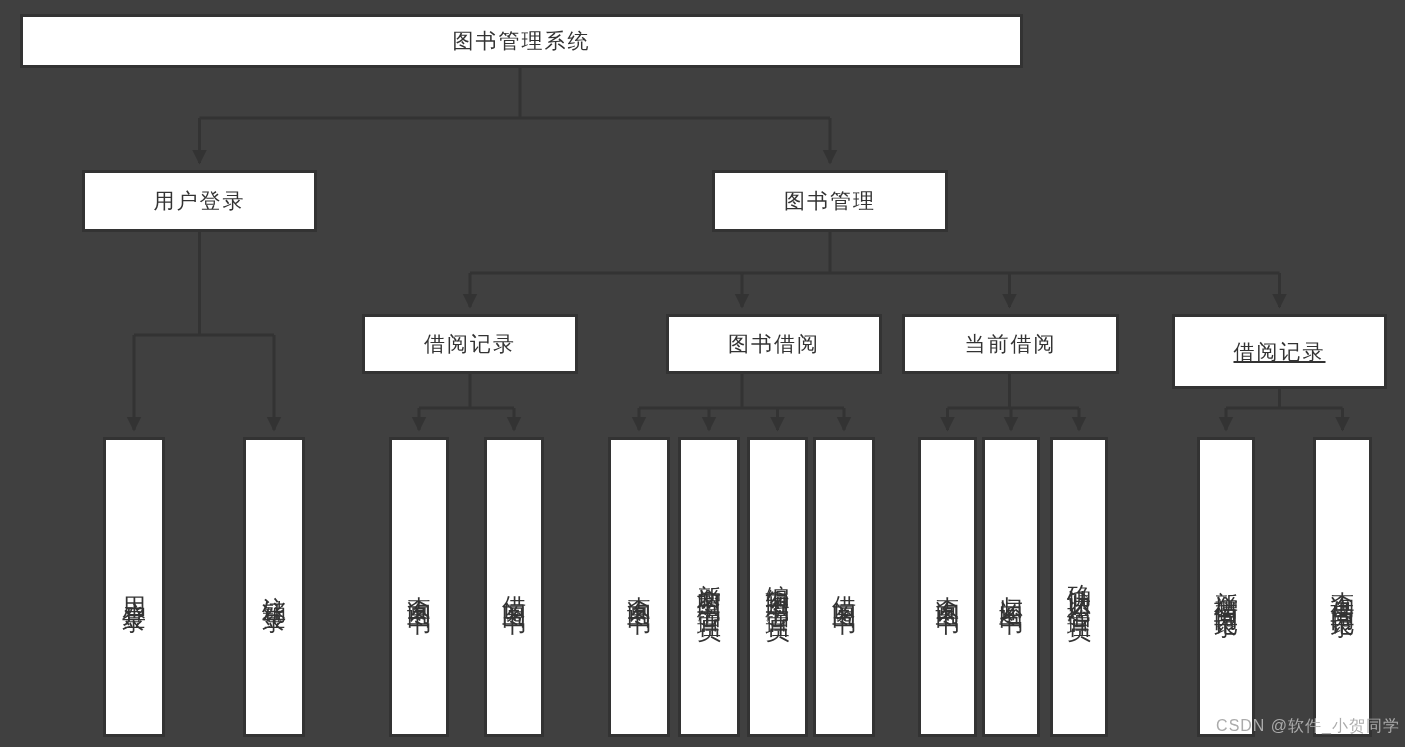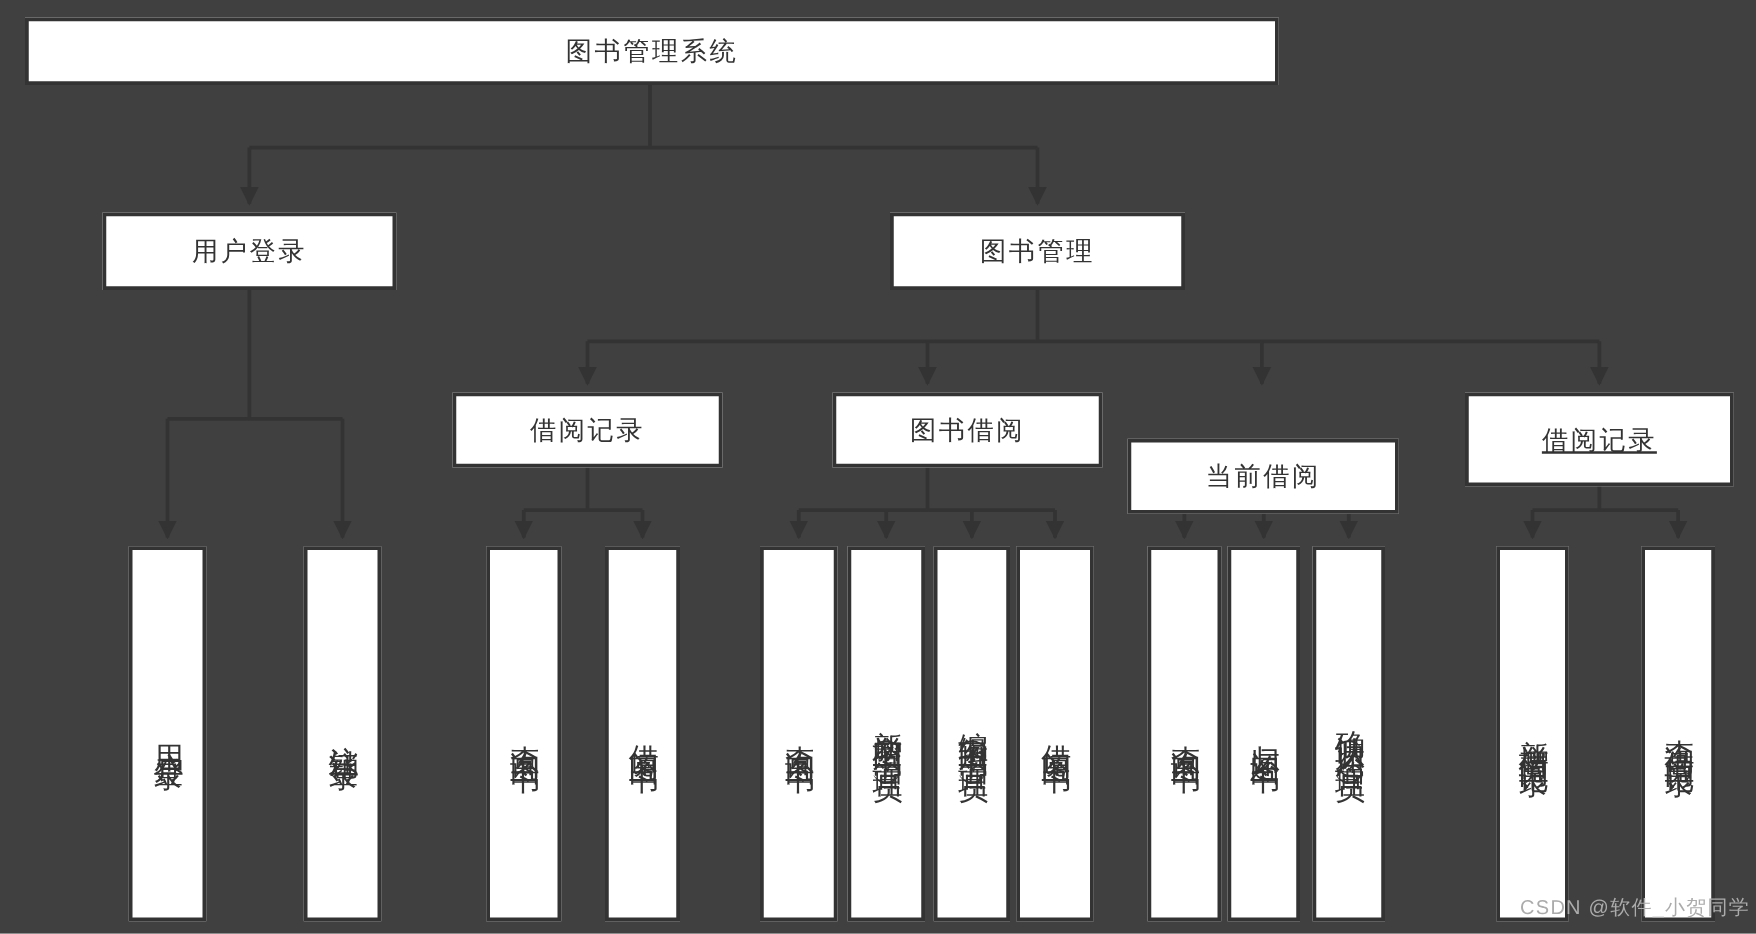--- a/index.html
+++ b/index.html
@@ -127,21 +127,21 @@
   <div class="hbox" style="left:712px; top:170px; width:236px; height:62px;">
     <span>图书管理</span>
   </div>
 
   <div class="hbox" style="left:362px; top:314px; width:216px; height:60px;">
     <span>借阅记录</span>
   </div>
   <div class="hbox" style="left:634px; top:314px; width:216px; height:60px;margin-left:32px;">
     <span>图书借阅</span>
   </div>
-  <div class="hbox" style="left:902px; top:314px; width:217px; height:60px;margin-top:37px;">
+  <div class="hbox" style="left:902px; top:314px; width:217px; height:60px;">
     <span>当前借阅</span>
   </div>
   <div class="hbox" style="left:1172px; top:314px; width:215px; height:75px;text-decoration:underline;">
     <span>借阅记录</span>
   </div>
 
   <div class="vbox" style="left:103px; width:62px;">
     <span class="vtext">用户登录</span>
   </div>
   <div class="vbox" style="left:243px; width:62px;">

